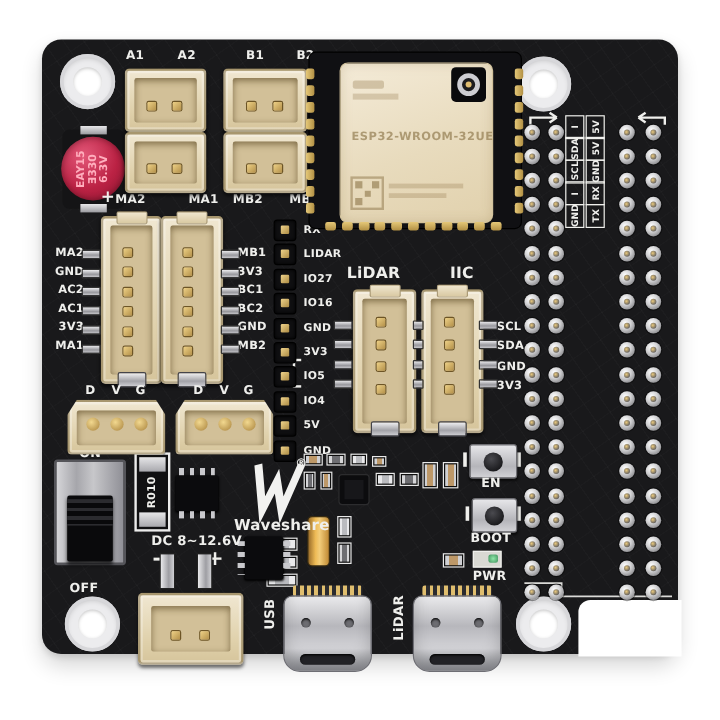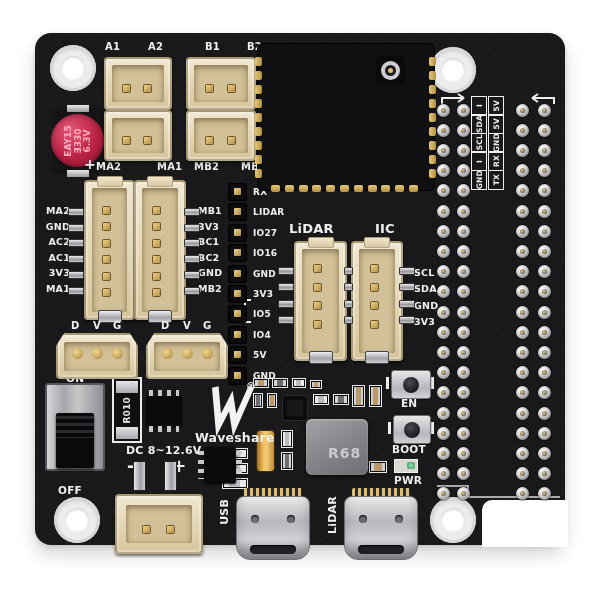--- a/index.html
+++ b/index.html
@@ -152,20 +152,35 @@
     <div class="lbl" style="position:static;font-size:9px;line-height:20.4px">IO5</div>
     <div class="lbl" style="position:static;font-size:9px;line-height:20.4px">IO4</div>
     <div class="lbl" style="position:static;font-size:9px;line-height:20.4px">5V</div>
     <div class="lbl" style="position:static;font-size:9px;line-height:20.4px">GND</div>
   </div>
   <div class="abs" style="left:244px;top:299px;width:7px;height:1.5px;background:#efefec"></div>
   <div class="abs" style="left:244px;top:321px;width:7px;height:1.5px;background:#efefec"></div>
   <div class="abs" style="left:244px;top:299px;width:1.5px;height:23px;background:#efefec"></div>
 
   <div class="abs" style="left:258px;top:44px;width:176px;height:146px;background:#101013;border-radius:5px;box-shadow:0 0 0 1px #000"></div>
+  <div class="abs" style="left:283px;top:52px;width:126px;height:132px;border-radius:7px;
+       background:linear-gradient(160deg,#f4ebd8,#e8dbbd 55%,#e1d1ad);border:1px solid #d2c29c;
+       box-shadow:inset 0 0 10px rgba(148,122,76,.25)">
+    <div style="position:absolute;left:10px;top:14px;width:26px;height:7px;background:rgba(148,124,80,.35);border-radius:2px"></div>
+    <div style="position:absolute;left:10px;top:25px;width:38px;height:5px;background:rgba(148,124,80,.3)"></div>
+    <div class="lbl" style="left:9px;top:56px;color:rgba(140,116,72,.65);font-size:9.5px;letter-spacing:.4px">ESP32-WROOM-32UE</div>
+    <div style="position:absolute;left:8px;top:94px;width:24px;height:24px;border:2px solid rgba(140,116,72,.5);">
+      <div style="position:absolute;left:2px;top:2px;width:6px;height:6px;background:rgba(140,116,72,.6)"></div>
+      <div style="position:absolute;right:2px;top:2px;width:6px;height:6px;background:rgba(140,116,72,.6)"></div>
+      <div style="position:absolute;left:2px;bottom:2px;width:6px;height:6px;background:rgba(140,116,72,.6)"></div>
+      <div style="position:absolute;left:10px;top:10px;width:5px;height:5px;background:rgba(140,116,72,.6)"></div>
+    </div>
+    <div style="position:absolute;left:40px;top:100px;width:62px;height:4px;background:rgba(148,124,80,.3)"></div>
+    <div style="position:absolute;left:40px;top:108px;width:48px;height:4px;background:rgba(148,124,80,.3)"></div>
+  </div>
   <div class="abs" style="left:376px;top:56px;width:29px;height:29px;background:#0a0a0c;border-radius:4px">
     <div style="position:absolute;left:5px;top:5px;width:19px;height:19px;border-radius:50%;border:4px solid #cdcdd2;box-sizing:border-box;background:#1c1c1f"></div>
     <div style="position:absolute;left:12px;top:12px;width:5px;height:5px;border-radius:50%;background:#e0bd72"></div>
   </div>
 
   <div class="abs" style="left:471px;top:97px">
     <div style="width:16px;height:20px;border:1.5px solid #efefec;box-sizing:border-box;margin-top:-1.5px;display:flex;align-items:center;justify-content:center">
         <span class="vtxt lbl" style="position:static;font-size:7.5px">I</span>
       </div>
     <div style="width:16px;height:20px;border:1.5px solid #efefec;box-sizing:border-box;margin-top:-1.5px;display:flex;align-items:center;justify-content:center">
@@ -300,24 +315,20 @@
     <div style="position:absolute;bottom:-6px;left:3px;width:30px;height:6px;background:repeating-linear-gradient(90deg,#c9c9cd 0 4px,transparent 4px 9px)"></div>
   </div>
   <div class="abs" style="left:204px;top:447px;width:32px;height:36px;background:#0b0b0d;border-radius:2px;box-shadow:0 1px 2px #000">
     <div style="position:absolute;left:-6px;top:4px;width:6px;height:28px;background:repeating-linear-gradient(180deg,#c9c9cd 0 4px,transparent 4px 9px)"></div>
     <div style="position:absolute;right:-6px;top:4px;width:6px;height:28px;background:repeating-linear-gradient(180deg,#c9c9cd 0 4px,transparent 4px 9px)"></div>
   </div>
 
   <div class="abs" style="left:257px;top:431px;width:17px;height:40px;border-radius:3px;
        background:linear-gradient(90deg,#9a6d2a,#eebb56 35%,#f3cd7a 55%,#c08a34);box-shadow:0 0 0 1px #3a2c10"></div>
 
-  <div class="abs" style="left:306px;top:419px;width:62px;height:56px;border-radius:6px;
-       background:linear-gradient(150deg,#a3a3a8,#828287 55%,#6e6e73);box-shadow:0 2px 4px rgba(0,0,0,.6),inset 0 1px 2px rgba(255,255,255,.35)">
-    <span class="lbl" style="left:22px;top:26px;font-size:14px;color:#c9c9ce;letter-spacing:1px">R68</span>
-  </div>
 
   <svg width="52" height="48" style="left:206px;top:383px" viewBox="0 0 52 48">
     <g transform="skewX(-10)" stroke="#f2f2f0" stroke-width="6.5" fill="none">
       <path d="M10,4 L20,42 L28,18 L36,42 L46,4"></path>
     </g>
   </svg>
   <span class="lbl" style="left:246px;top:381px;font-size:10px">®</span>
   <span class="lbl" style="left:195px;top:430px;font-size:12.5px">Waveshare</span>
 
   <span class="lbl" style="left:126px;top:444px;font-size:11px">DC 8~12.6V</span>

